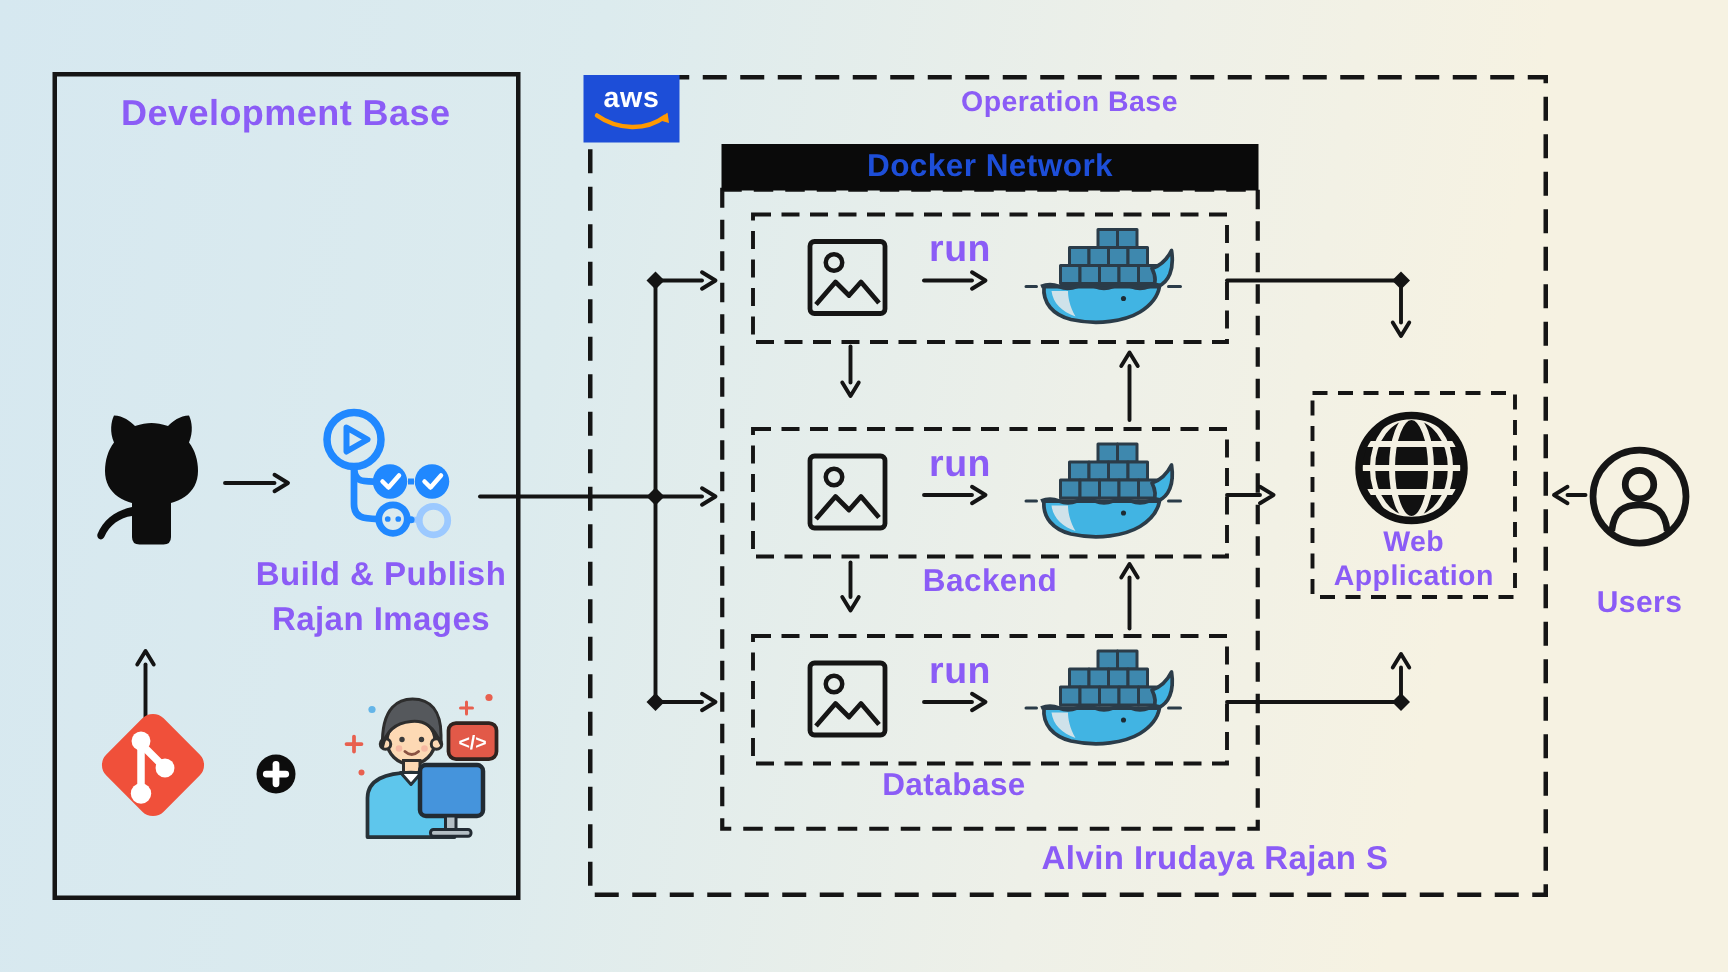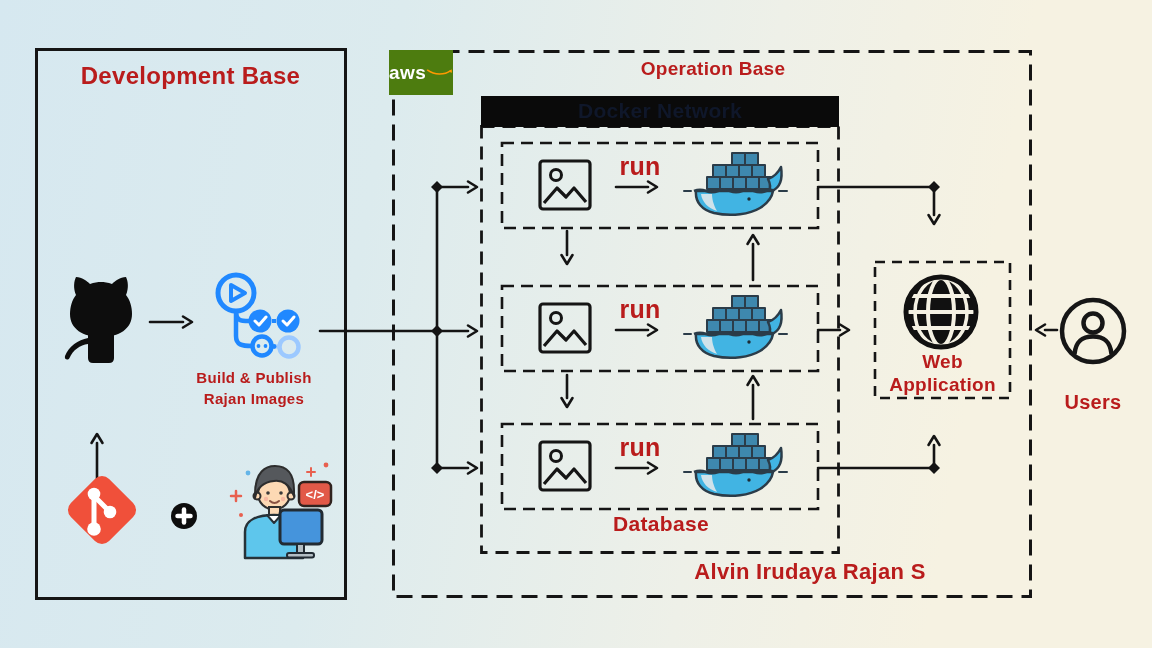--- a/index.html
+++ b/index.html
@@ -3,37 +3,37 @@
 <meta charset="utf-8">
 <style>
   html,body{margin:0;padding:0;}
   body{
     width:1152px;height:648px;overflow:hidden;
     font-family:"Liberation Sans","DejaVu Sans",sans-serif;
     background:linear-gradient(100deg,#d6e8f0 0%,#dcebee 32%,#eef0e8 62%,#f6f2e2 82%);
   }
   .stage{position:relative;width:1152px;height:648px;}
   .overlay{position:absolute;left:0;top:0;z-index:1;pointer-events:none;}
-  .txt{position:absolute;z-index:3;color:#b91c1c;font-weight:700;text-align:center;letter-spacing:.3px;}
+  .txt{position:absolute;z-index:3;color:#8b5cf6;font-weight:700;text-align:center;letter-spacing:.3px;}
   .dev-title{left:35px;top:62px;width:311px;font-size:24px;}
   .op-title{left:453px;top:58px;width:520px;font-size:19px;}
   .bar{position:absolute;left:481px;top:96px;width:358px;height:31px;background:#0a0a0a;z-index:2;}
-  .bar-title{left:481px;top:99px;width:358px;color:#0f172a;font-size:21px;}
-  .cap{left:168px;top:368px;width:172px;font-size:15px;line-height:1.38;}
+  .bar-title{left:481px;top:99px;width:358px;color:#1d4ed8;font-size:21px;}
+  .cap{left:168px;top:368px;width:172px;font-size:22px;line-height:1.38;}
   .lbl-frontend{left:560px;top:239px;width:200px;font-size:21px;}
   .lbl-backend{left:560px;top:376px;width:200px;font-size:21px;}
-  .lbl-database{left:561px;top:512px;width:200px;font-size:21px;}
+  .lbl-database{left:536px;top:512px;width:200px;font-size:21px;}
   .run-label{width:64px;font-size:25px;}
   .run1{left:608px;top:152px;} .run2{left:608px;top:295px;} .run3{left:608px;top:433px;}
   .webapp-label{left:877px;top:351px;width:131px;font-size:19px;line-height:1.2;}
   .users-label{left:1048px;top:371px;width:90px;font-size:20px;margin-top:20px;}
   .signature{left:600px;top:559px;width:420px;font-size:22px;}
   .icon{position:absolute;z-index:2;}
-  .aws{position:absolute;left:389px;top:50px;width:64px;height:45px;background:#4d7c0f;z-index:3;
-       display:flex;flex-direction:row;align-items:center;justify-content:center;}
+  .aws{position:absolute;left:389px;top:50px;width:64px;height:45px;background:#1d4ed8;z-index:3;
+       display:flex;flex-direction:column;align-items:center;justify-content:center;}
   .aws-word{color:#fff;font-size:19px;font-weight:700;line-height:18px;letter-spacing:.5px;}
 </style>
 </head>
 <body>
 
 <div class="stage">
 
   <svg class="overlay" width="1152" height="648" viewBox="0 0 1152 648">
     <defs>
       <marker id="ah" markerUnits="userSpaceOnUse" markerWidth="18" markerHeight="18" refX="3" refY="8" orient="auto">
@@ -241,20 +241,21 @@
         <rect x="79" y="27" width="13" height="12"></rect>
     </g>
     <path d="M92,41 C99,38 103,30 101,17 C98,23 94,27 88,29 C90,33 91,37 89,41 Z" fill="#41b4e3" stroke="#2b3c49" stroke-width="2.5" stroke-linejoin="round"></path>
     <path d="M16,41 C15,52 22,60 34,63 C52,67 70,64 80,58 C88,53 92,47 93,41 Z" fill="#41b4e3" stroke="#2b3c49" stroke-width="2.5" stroke-linejoin="round"></path>
     <path d="M21,44 C22,52 28,58 37,61 C33,54 32,48 32,44 Z" fill="#cfe2ea"></path>
     <path d="M14,41 Q20,38.5 26,41 T38,41 T50,41 T62,41 T74,41 T86,41 T94,41" fill="none" stroke="#2b3c49" stroke-width="2.5"></path>
     <path d="M4,41 L11,41 M99,41 L107,41" stroke="#2b3c49" stroke-width="2" stroke-linecap="round"></path>
     <circle cx="69" cy="49" r="1.7" fill="#1d2b34"></circle>
   </svg>
 
+  <div class="txt lbl-backend">Backend</div>
   <div class="txt lbl-database">Database</div>
 
   <svg class="icon" style="left:899px;top:270px" width="84" height="84" viewBox="0 0 84 84">
     <circle cx="42" cy="42" r="35" fill="#111111"></circle>
     <ellipse cx="42" cy="42" rx="13" ry="34" fill="none" stroke="#f4f1e3" stroke-width="4"></ellipse>
     <ellipse cx="42" cy="42" rx="26" ry="34" fill="none" stroke="#f4f1e3" stroke-width="3.5"></ellipse>
     <path d="M11,26 L73,26 M7,42 L77,42 M11,58 L73,58" stroke="#f4f1e3" stroke-width="4" fill="none"></path>
     <circle cx="42" cy="42" r="35" fill="none" stroke="#111111" stroke-width="5"></circle>
   </svg>
   <div class="txt webapp-label">

